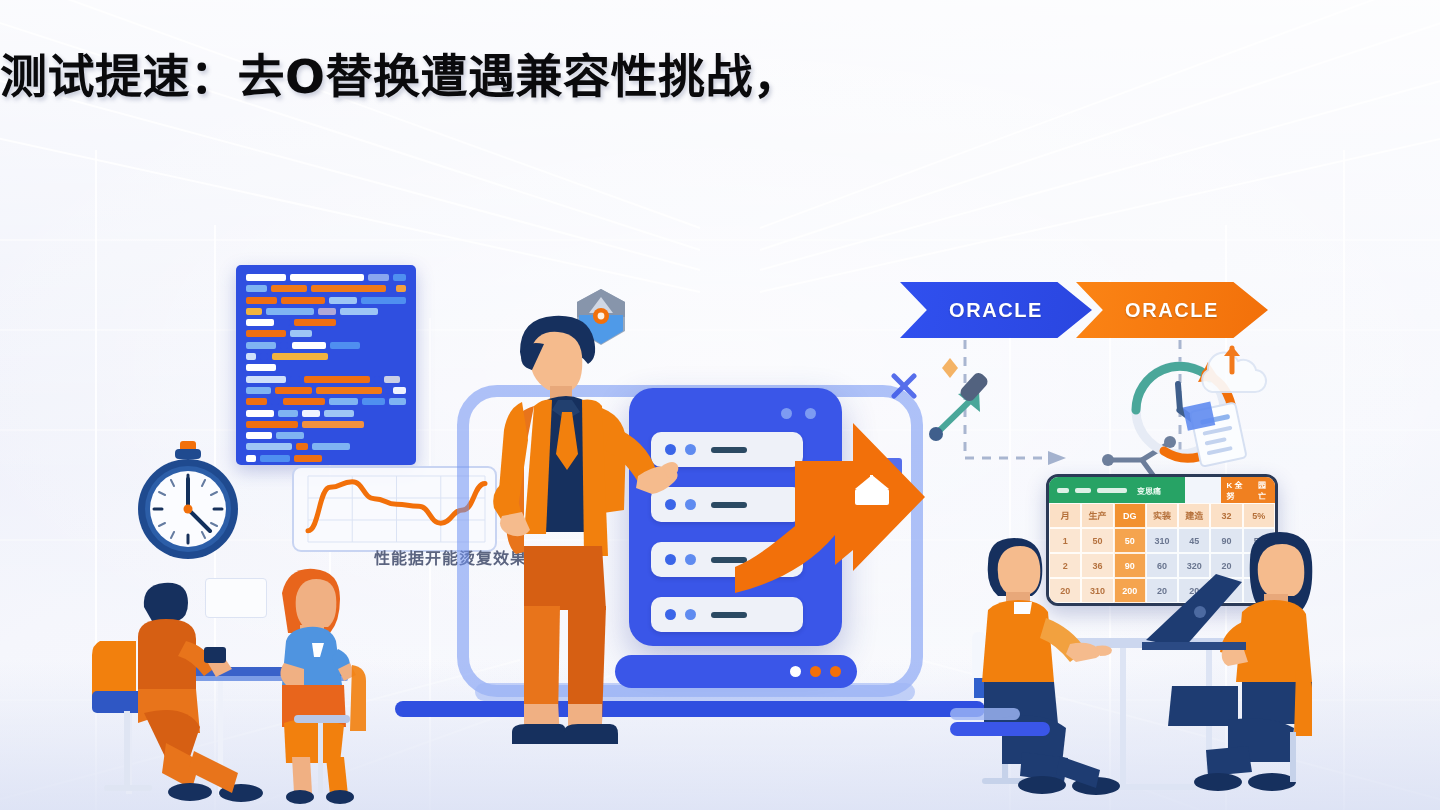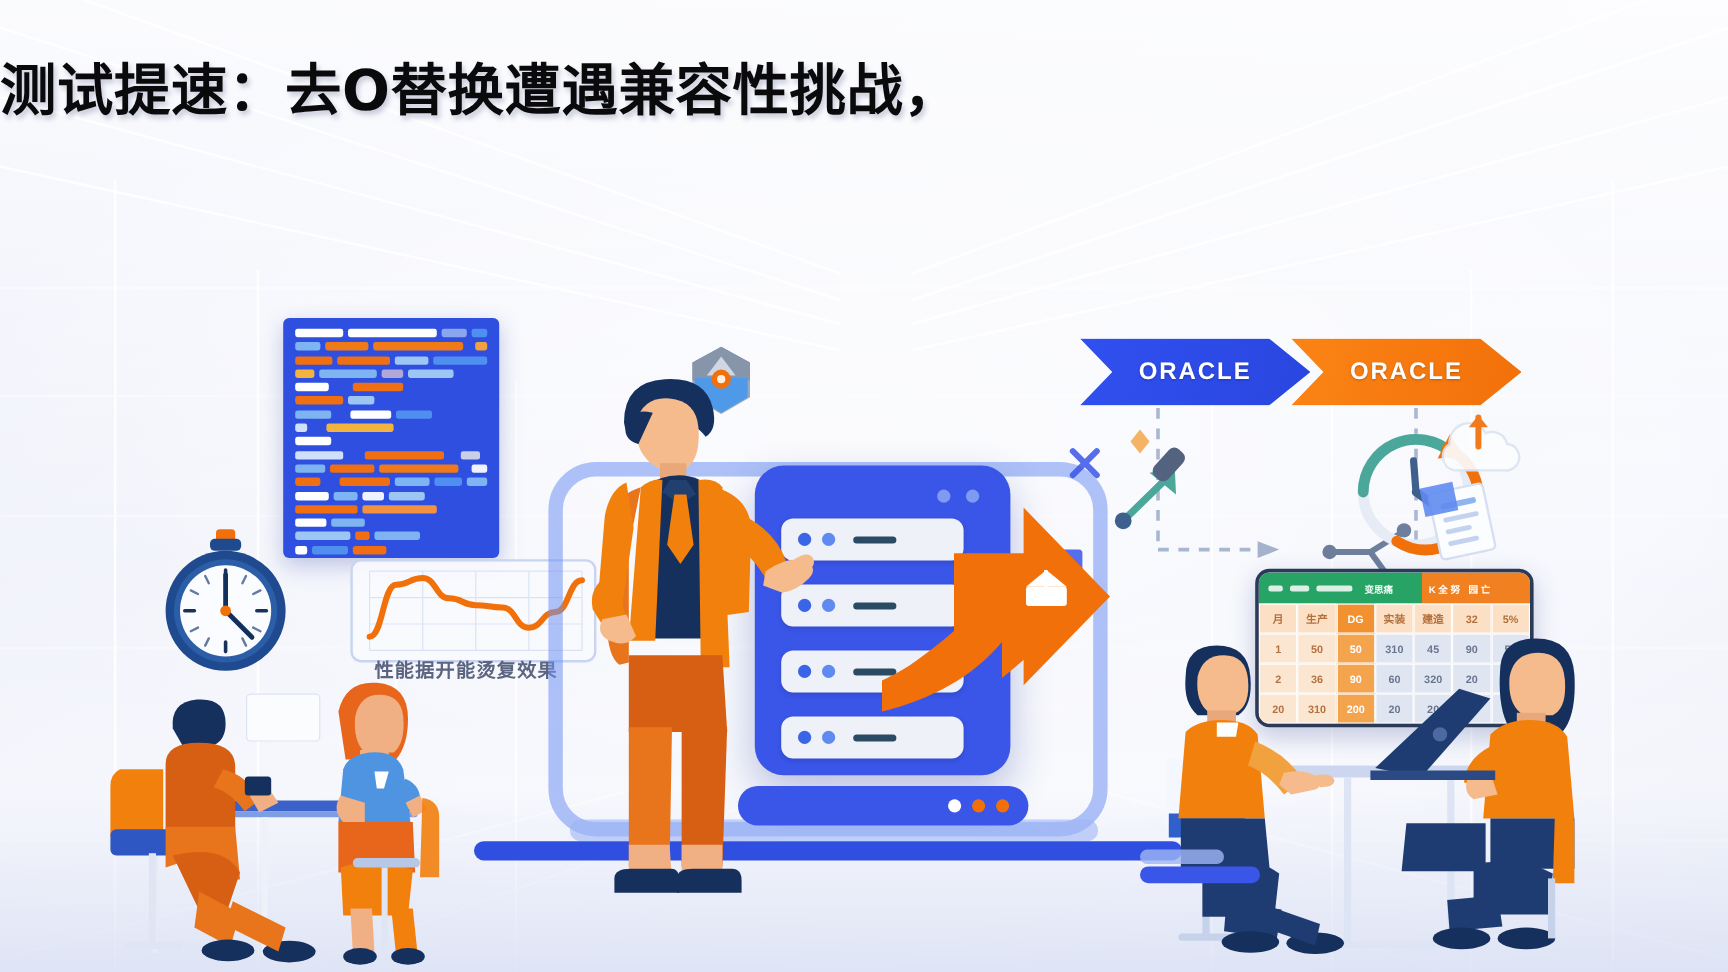--- a/index.html
+++ b/index.html
@@ -73,21 +73,21 @@
     background:rgba(248,250,254,.92);
     border:2px solid #c8d4f2; border-radius:9px;
     overflow:hidden;
   }
   .chart-panel svg{ display:block; }
 
   .perf-caption{
     left:312px; top:545px; width:215px;
     font-size:16px; font-weight:700; color:#5b6480;
     letter-spacing:1px; filter:blur(.35px);
-    text-align:left;
+    text-align:right;
   }
 
   
   .stopwatch{ left:133px; top:441px; width:110px; height:122px; }
 
   
   .kb-logo{ left:573px; top:287px; width:56px; height:60px; }
 
   
   .oracle-wrap{ left:900px; top:282px; width:366px; height:56px; z-index:12;}
@@ -137,21 +137,21 @@
   
   .tech-cluster{ left:880px; top:340px; width:400px; height:210px; }
 
   
   .data-table{
     left:1046px; top:474px; width:232px; height:132px;
     background:#f2f5fb; border:3px solid #2b3a57; border-radius:12px;
     overflow:hidden; box-shadow:0 8px 20px rgba(40,60,140,.25);
     z-index:8;
   }
-  .dt-head{ display:flex; height:26px; }
+  .dt-head{ display:flex; height:26px;gap:36px; }
   .dt-head .gseg{ background:#27a365; flex:0 0 60%;
     display:flex; align-items:center; gap:6px; padding-left:8px; }
   .dt-head .oseg{ background:#f08020; flex:1;
     display:flex; align-items:center; gap:7px; padding-left:6px;
     font-size:8px; color:#fff; font-weight:700; }
   .dt-head .gseg i{ display:block; height:5px; border-radius:2px; background:#ddf0e6; }
   .dt-head .gtxt{ font-size:8px; color:#eafaf1; font-weight:700;
                   filter:blur(.5px); margin-left:4px; }
   .dt-grid{ display:grid; grid-template-columns:repeat(7,1fr); }
   .dt-cell{

